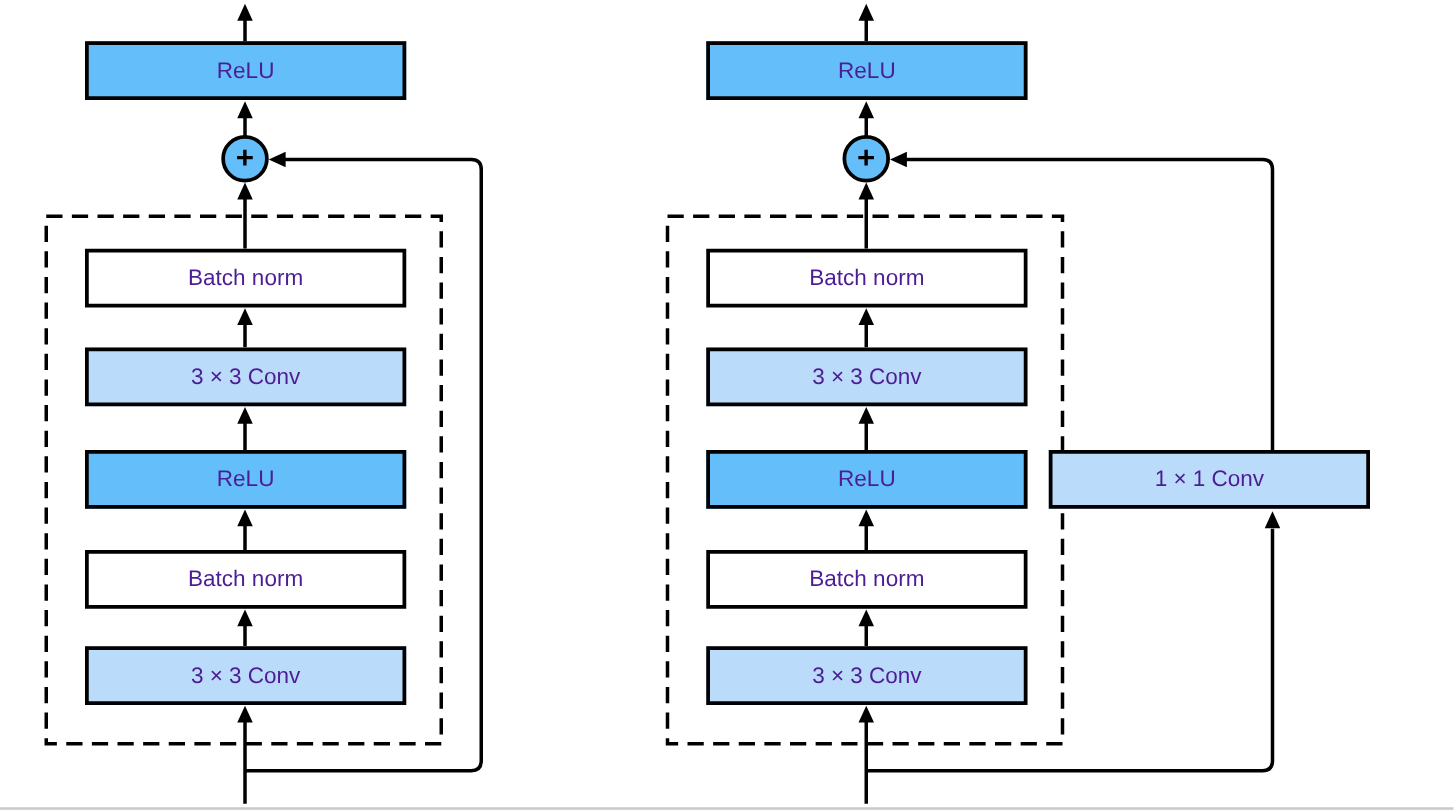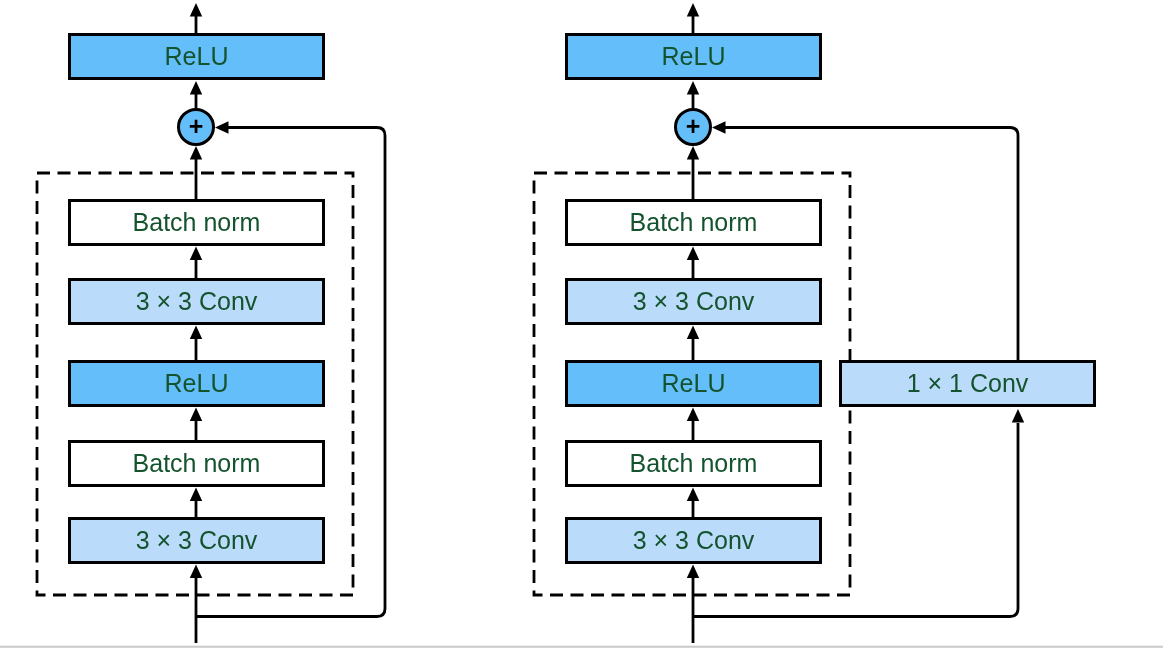--- a/index.html
+++ b/index.html
@@ -43,22 +43,22 @@
   }
   .box {
     position: absolute;
     width: 257px;
     height: 47px;
     box-sizing: border-box;
     border: 3px solid var(--line, #000);
     display: flex;
     align-items: center;
     justify-content: center;
-    font-size: 25px;
-    color: #14532d;
+    font-size: 18px;
+    color: #4c1d95;
     background: var(--plain-fill, #fff);
   }
   .box.act { background: var(--activation-fill, #64BEF9); }
   .box.conv { background: var(--conv-fill, #BBDBFA); text-align: right; }
   .adder {
     position: absolute;
     width: 38px;
     height: 38px;
     box-sizing: border-box;
     border: 3px solid var(--line, #000);

